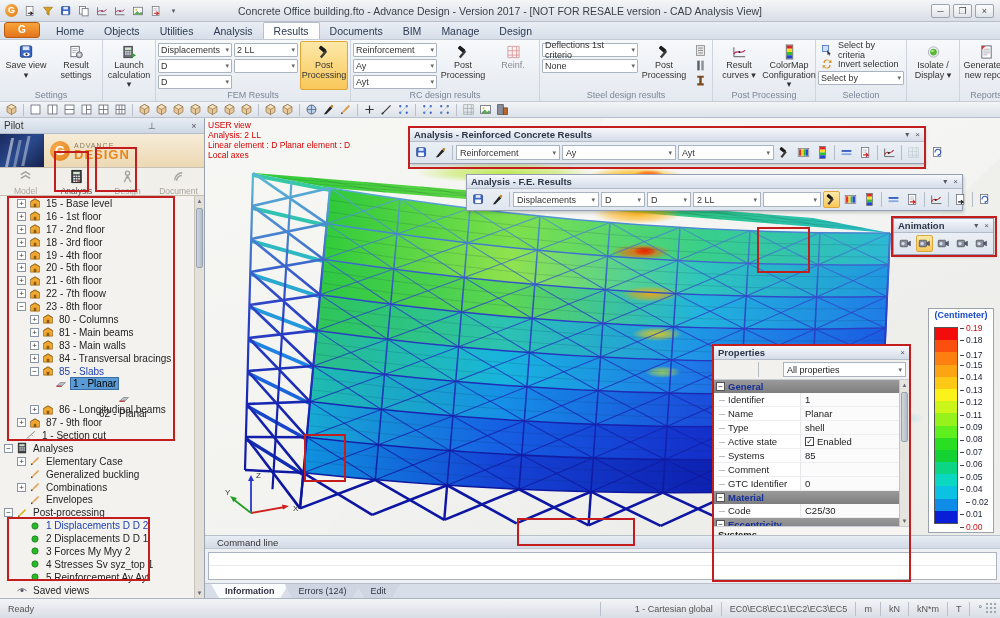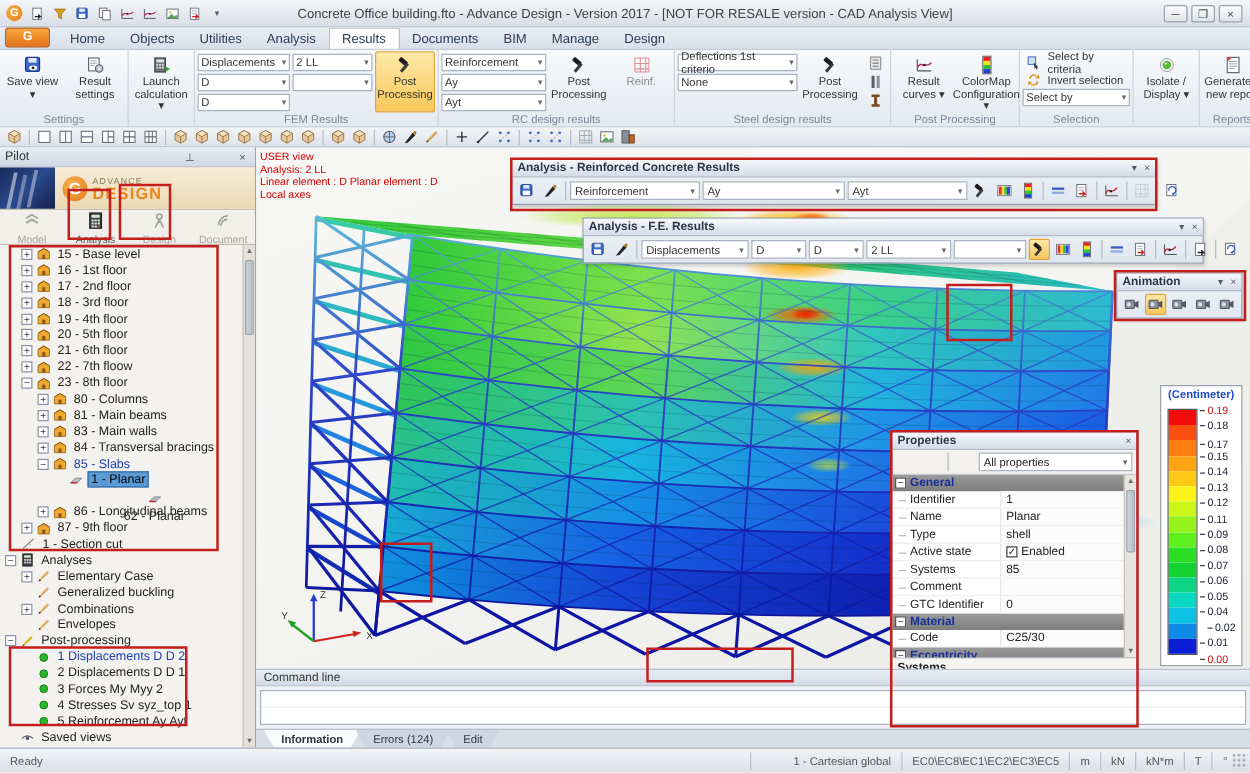--- a/index.html
+++ b/index.html
@@ -114,21 +114,21 @@
   .prow .plabel { width:86px; font-size:9.5px; color:#222; padding-left:14px; position:relative; }
   .prow .plabel:before { content:""; position:absolute; left:5px; top:50%; width:6px; height:1px; background:#b8bcc4; }
   .prow .pval { flex:1; font-size:9.5px; color:#222; padding-left:4px; border-left:1px solid #e4e6ea; display:flex; align-items:center; gap:3px; background:#fbfbfb; height:100%; }
   .pcheck { width:9px; height:9px; border:1px solid #444; background:#fff; font-size:8px; line-height:8px; text-align:center; }
   #props-vscroll { position:absolute; right:0; top:0; bottom:0; width:10px; background:#e6e4df; border-left:1px solid #c8c4ba; font-size:6px; color:#667; text-align:center; }
   #props-help { height:34px; background:#f6f5f2; padding:2px 4px; position:relative; }
   #props-help .ht { font-size:9.5px; font-weight:bold; color:#222; }
 
   
   #cmd { left:205px; top:535px; width:795px; height:48px; background:#eef0f4; border-top:1px solid #b9c0cc; }
-  #cmd-header { height:13px; background:linear-gradient(#e8edf4,#d2dae6); border-bottom:1px solid #c0c8d4; font-size:9.5px; color:#333; padding-left:6px; line-height:13px; }
+  #cmd-header { height:13px; background:linear-gradient(#e8edf4,#d2dae6); border-bottom:1px solid #c0c8d4; font-size:9.5px; color:#333; padding-left:12px; line-height:13px; }
   #cmd-input { position:absolute; left:3px; right:3px; top:16px; bottom:3px; background:#fff; border:1px solid #aab3c0; }
   #cmd-input .mid { position:absolute; left:0; right:0; top:45%; height:1px; background:#e6e9ee; }
 
   
   #btabs { left:205px; top:583px; width:795px; height:15px; background:#d8dee8; border-top:1px solid #b9c0cc; display:flex; align-items:stretch; padding-left:6px; }
   .btab { padding:0 14px; font-size:9px; color:#334; line-height:15px; background:#cfd6e2; clip-path:polygon(0 0,100% 0,calc(100% - 8px) 100%,8px 100%); margin-right:-4px; }
   .btab.active { background:#fafbfc; font-weight:bold; }
 
   
   #statusbar { left:0; top:598px; width:1000px; height:20px; background:linear-gradient(#f2f4f7,#d9dee6); border-top:1px solid #aab3c0; display:flex; align-items:center; font-size:9px; color:#555; }
@@ -931,21 +931,21 @@
           <span class="texp">+</span>
           <span style="display: inline-flex;">
             <svg width="12" height="12" viewBox="0 0 16 16">
               <path d="M2 6 L8 2.5 L14 6 V13.5 H2 Z" fill="#f0a830" stroke="#8a5a10" stroke-width="0.8"></path>
               <path d="M2 6 L8 2.5 L14 6" fill="none" stroke="#8a5a10"></path>
               <rect x="6.3" y="9" width="3.4" height="4.5" fill="#8a5a10"></rect>
             </svg>
           </span>
           <span class="tlabel">87 - 9th floor</span>
         </div>
-        <div class="tree-row" style="padding-left: 5px;">
+        <div class="tree-row" style="padding-left: 13px;">
           <span class="tspace"></span>
           <span style="display: inline-flex;">
             <svg width="12" height="12" viewBox="0 0 16 16">
               <path d="M2 13 L13 3" stroke="#888" stroke-width="1.3"></path>
               <path d="M5 12 l1.5 1.5 M9 8 l1.5 1.5" stroke="#888" stroke-width="0.8"></path>
             </svg>
           </span>
           <span class="tlabel">1 - Section cut</span>
         </div>
         <div class="tree-row" style="padding-left: 4px;">

